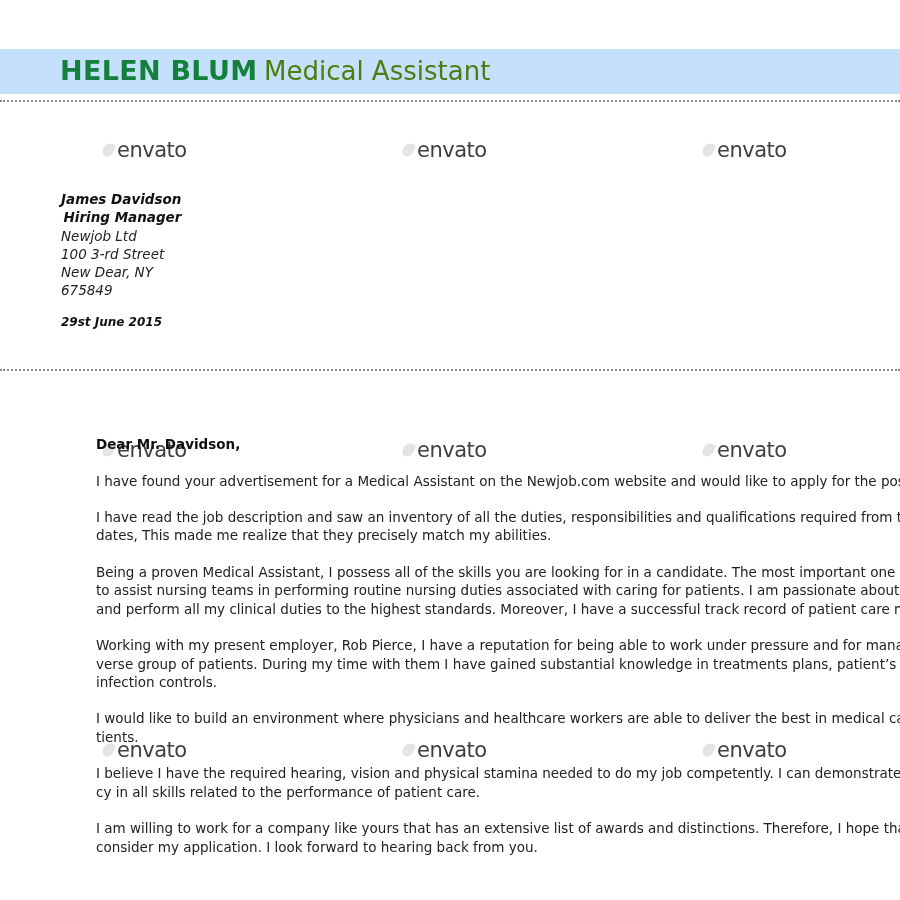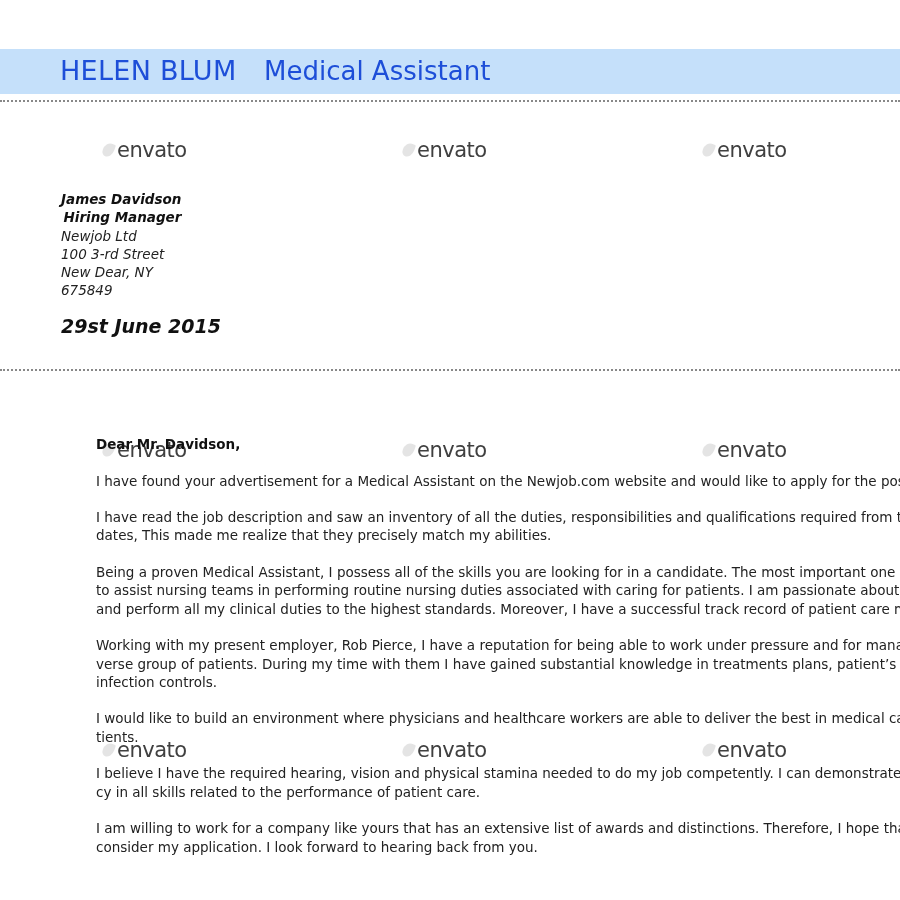--- a/index.html
+++ b/index.html
@@ -26,43 +26,43 @@
       transform: rotate(20deg);
       margin-right: 3px;
     }
     .header-band {
       position: absolute; left: 0; top: 49px; width: 900px; height: 45px;
       background: #c5e0fa;
       z-index: 1;
     }
     .header-name {
       position: absolute; left: 60px; top: 55px;
-      font-size: 27px; font-weight: normal; color: #1d4ed8;
+      font-size: 27px; font-weight: bold; color: #15803d;
       letter-spacing: 0.3px;
       z-index: 2;
     }
     .header-role {
       position: absolute; left: 264px; top: 56px;
-      font-size: 26px; font-weight: normal; color: #1d4ed8;
+      font-size: 26px; font-weight: normal; color: #4d7c0f;
       z-index: 2;
     }
     .dotted {
       position: absolute; left: 0; width: 900px; height: 0;
       border-top: 2px dotted #888888;
       z-index: 1;
     }
     .recipient {
       position: absolute; left: 61px; top: 190px;
       font-size: 13.5px; line-height: 18.3px; font-style: italic;
       color: #222222; z-index: 2;
     }
     .recipient .b { font-weight: bold; color: #111111; text-align: right; }
     .date {
       position: absolute; left: 61px; top: 315px;
-      font-size: 19px; font-style: italic; font-weight: bold; color: #111111;
+      font-size: 12px; font-style: italic; font-weight: bold; color: #111111;
       z-index: 2;
     }
     .letter {
       position: absolute; left: 60px; top: 435px; width: 820px;
       font-size: 13.5px; line-height: 18.3px; color: #222222;
       z-index: 2;
       margin-left: 36px;
     }
     .letter .greeting { font-weight: bold; color: #111111; margin: 0 0 18.3px 0; }
     .letter p { margin: 0 0 18.3px 0; }

